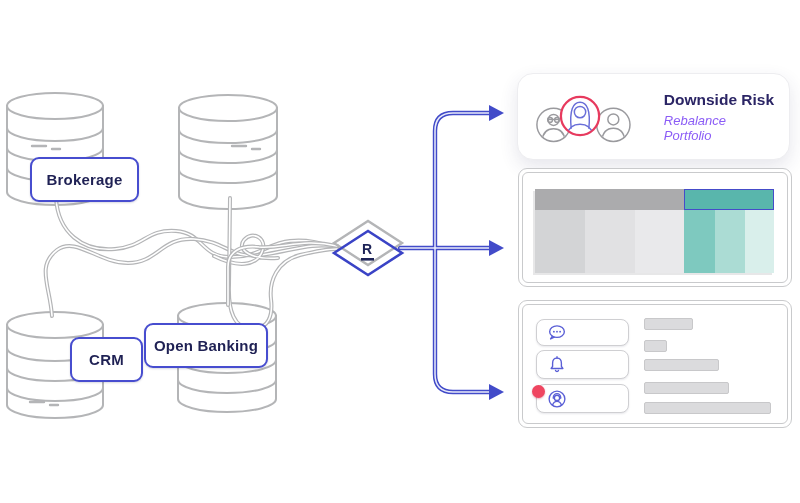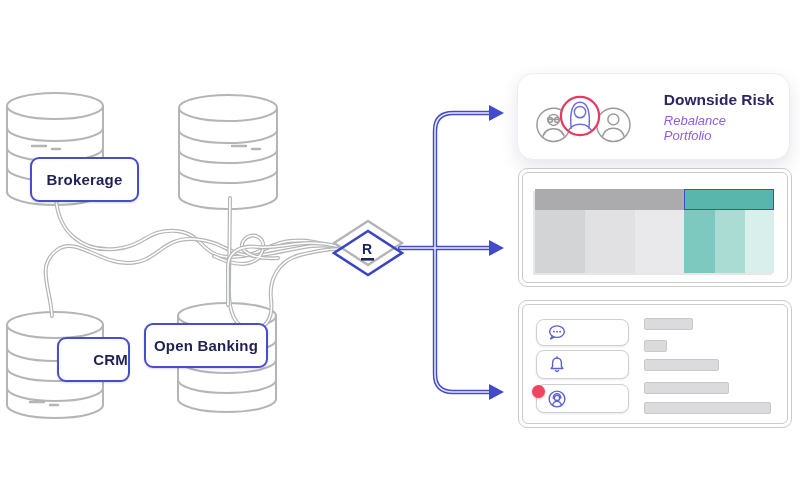--- a/index.html
+++ b/index.html
@@ -11,21 +11,21 @@
 
   
   .src-label{
     position:absolute;display:flex;align-items:center;justify-content:center;
     background:#ffffff;border:2px solid #474dcf;border-radius:9px;
     font-weight:bold;font-size:15px;color:#1f2154;letter-spacing:.2px;
     box-shadow:0 1px 2px rgba(40,40,90,.18);z-index:3;
   }
   #lbl-investment{left:30px;top:157px;width:105px;height:41px;}
   #lbl-brokerage{left:154px;top:157px;width:95px;height:41px;}
-  #lbl-crm{left:57px;top:337px;width:69px;height:41px;justify-content:flex-end;}
+  #lbl-crm{left:70px;top:337px;width:69px;height:41px;}
   #lbl-open-banking{left:144px;top:323px;width:120px;height:41px;}
 
   
   .card{position:absolute;background:#fff;box-sizing:border-box;z-index:3;}
 
   #card-downside{
     left:517px;top:73px;width:273px;height:87px;border-radius:16px;
     border:1px solid #ededf0;box-shadow:0 7px 18px rgba(50,50,100,.12);
     display:flex;align-items:center;padding:0 14px;gap:24px;
   }

